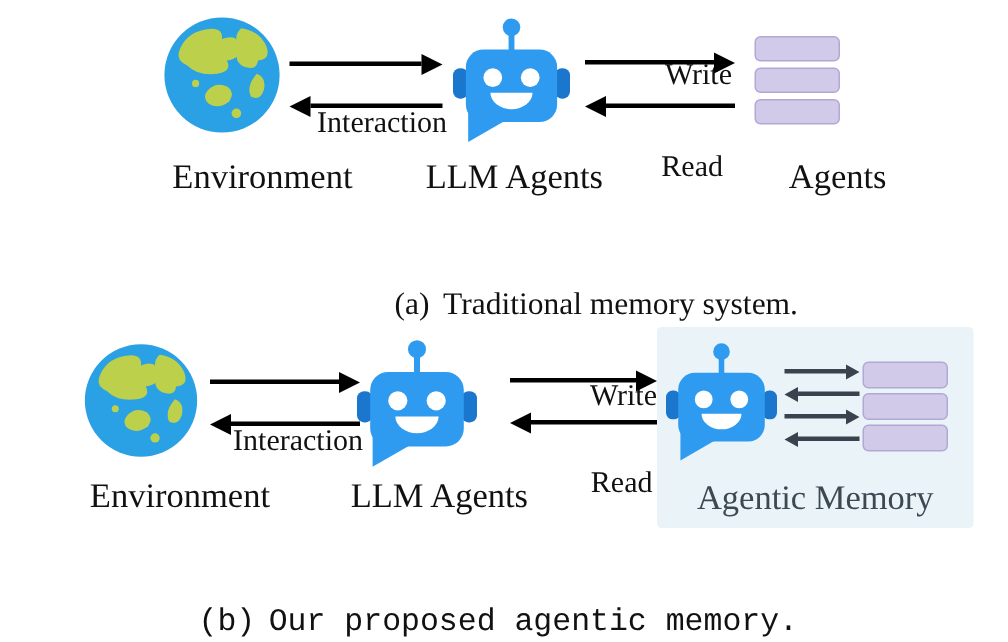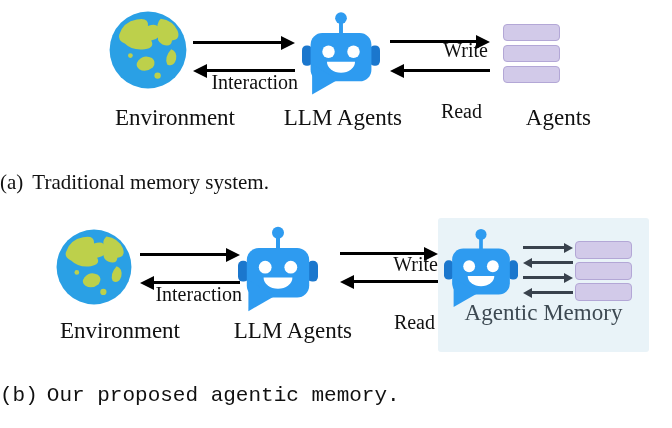--- a/index.html
+++ b/index.html
@@ -4,21 +4,21 @@
 <style>
   html,body { margin:0; padding:0; background:#ffffff; }
   .canvas {
     position:relative; width:672px; height:428px; background:#ffffff;
     font-family:"Liberation Serif", serif; overflow:hidden; color:#111;
   }
 
   
   .node-label { position:absolute; font-size:23px; text-align:right; white-space:nowrap; line-height:1.2; }
   .flow-label { position:absolute; font-size:20px; text-align:right; white-space:nowrap; line-height:1.05;margin-top:28px; }
-  .caption { position:absolute; left:0; width:532px; text-align:left; font-size:21px; }
+  .caption { position:absolute; left:0; width:532px; text-align:right; font-size:21px;margin-top:20px; }
   .caption .cap-label { margin-right:9px; }
 
   
   .arrow { position:absolute; height:3px; background:#000; }
   .arrow.head-r::after {
     content:""; position:absolute; left:100%; top:50%; margin-top:-7px;
     width:0; height:0; border-top:7px solid transparent; border-bottom:7px solid transparent;
     border-left:14px solid #000;
   }
   .arrow.head-l::before {
@@ -52,21 +52,21 @@
   .mem-stack.stack-a .mem-slot + .mem-slot { margin-top:4px; }
   .mem-stack.stack-b .mem-slot { height:18px; }
   .mem-stack.stack-b .mem-slot + .mem-slot { margin-top:3px; }
 
   
   .agentic-box {
     position:absolute; left:438px; top:218px; width:211px; height:134px;
     background:#e9f3f8; border-radius:3px;
   }
   .agentic-label {
-    position:absolute; left:438px; top:300px; width:211px; text-align:center;
+    position:absolute; left:438px; top:319px; width:211px; text-align:center;
     font-size:23px; color:#3d4952; white-space:nowrap;
   }
 
   .icon-slot { position:absolute; display:block; }
   .icon-slot svg { display:block; width:100%; height:100%; }
 </style>
 </head>
 <body>
 
 <div class="canvas">

